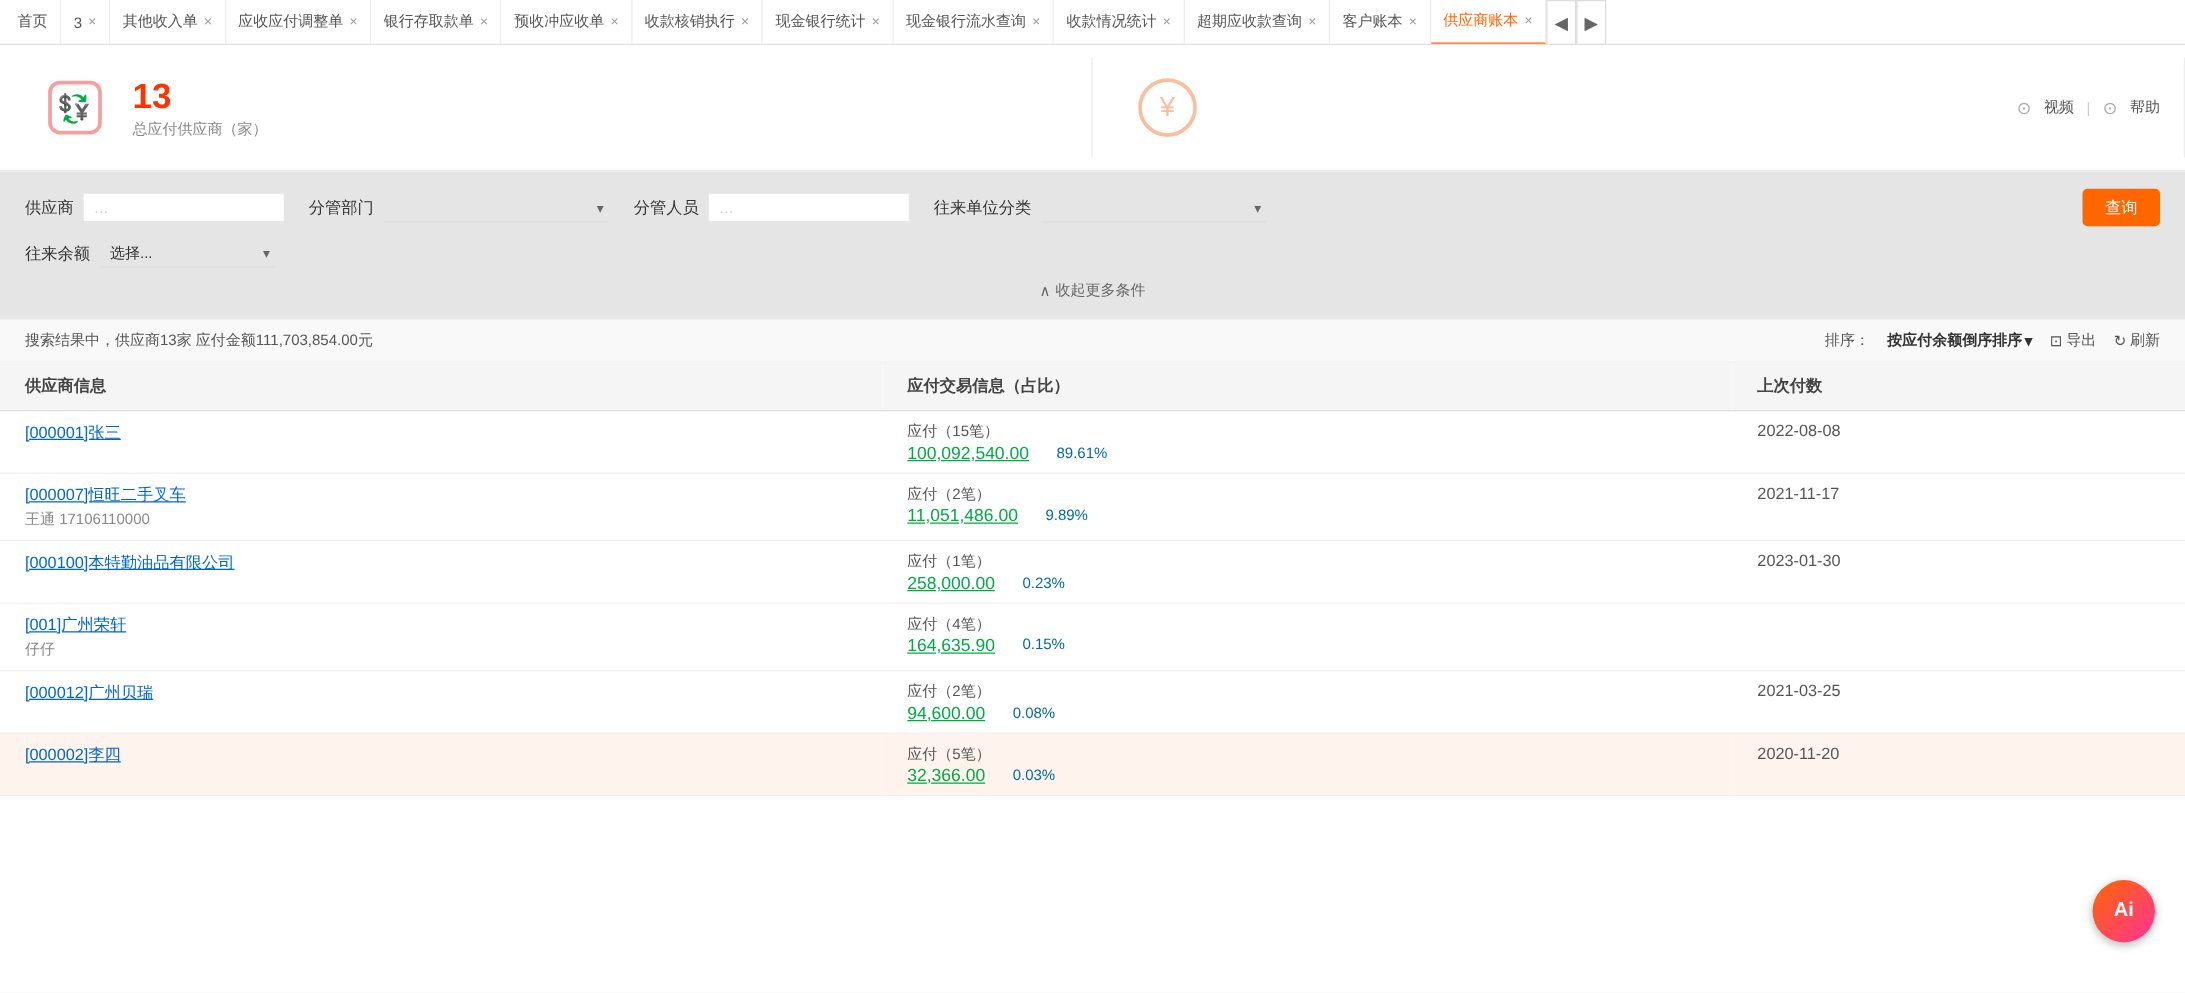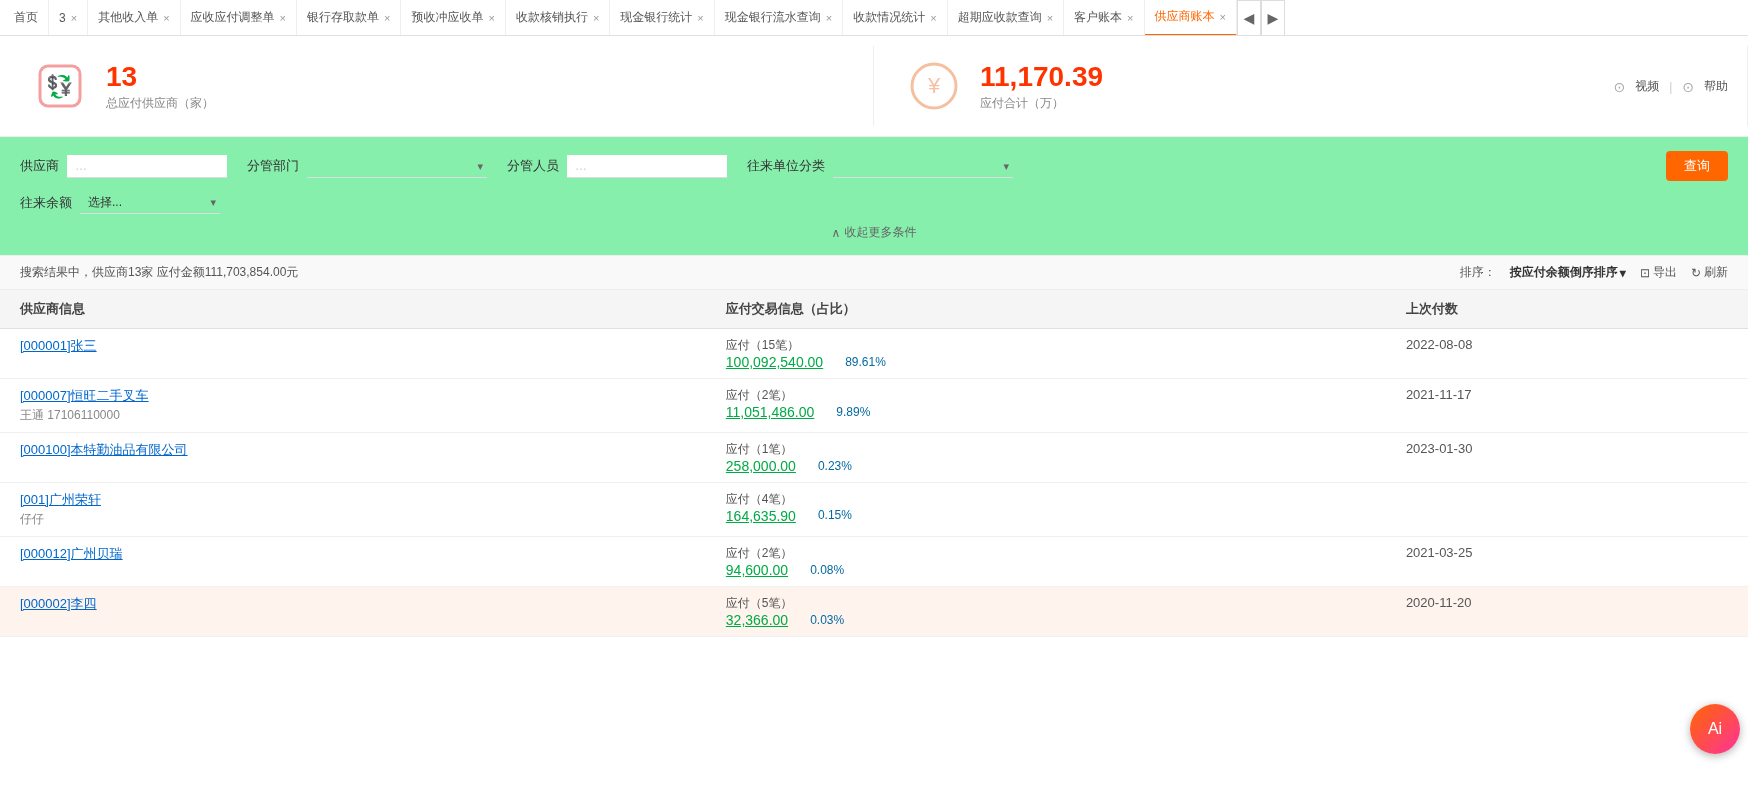--- a/index.html
+++ b/index.html
@@ -106,21 +106,21 @@
     .header-actions a {
       color: #555;
       text-decoration: none;
       cursor: pointer;
     }
 
     
     .filter-area {
       padding: 14px 20px 10px;
       border-bottom: 1px solid #eee;
-      background: #86efac;
+      background: #e5e5e5;
     }
     .filter-row {
       display: flex;
       align-items: center;
       gap: 20px;
       margin-bottom: 10px;
       flex-wrap: wrap;
     }
     .filter-item {
       display: flex;
@@ -350,24 +350,20 @@
         <div class="stat-label">总应付供应商（家）</div>
       </div>
     </div>
 
     <div class="stat-block">
       <div class="stat-icon stat-icon-2">
         <svg width="52" height="52" viewBox="0 0 52 52">
           <circle cx="26" cy="26" r="22" fill="none" stroke="#f5c0a0" stroke-width="3"></circle>
           <text x="26" y="33" text-anchor="middle" font-size="22" fill="#f5c0a0">¥</text>
         </svg>
-      </div>
-      <div>
-        <div class="stat-value">11,170.39</div>
-        <div class="stat-label">应付合计（万）</div>
       </div>
     </div>
 
 
     <div class="header-actions">
       <span style="color:#aaa; font-size:14px;">⊙</span>
       <a>视频</a>
       <span style="color:#ccc;">|</span>
       <span style="color:#aaa; font-size:14px;">⊙</span>
       <a>帮助</a>
@@ -515,13 +511,13 @@
               </div>
             </td>
             <td><span class="date-text">2020-11-20</span></td>
           </tr>
         </tbody>
     </table>
   </div>
 
 </div>
 
-<div style="position:fixed; bottom:40px; right:8px; width:50px; height:50px; background: linear-gradient(135deg,#ff6600,#ff3399); border-radius:50%; display:flex; align-items:center; justify-content:center; color:#fff; font-size:16px; font-weight:normal; cursor:pointer; box-shadow:0 2px 8px rgba(0,0,0,0.3);">Ai</div>
+<div style="position:fixed; bottom:40px; right:24px; width:50px; height:50px; background: linear-gradient(135deg,#ff6600,#ff3399); border-radius:50%; display:flex; align-items:center; justify-content:center; color:#fff; font-size:16px; font-weight:bold; cursor:pointer; box-shadow:0 2px 8px rgba(0,0,0,0.3);">Ai</div>
 
 </body></html>

